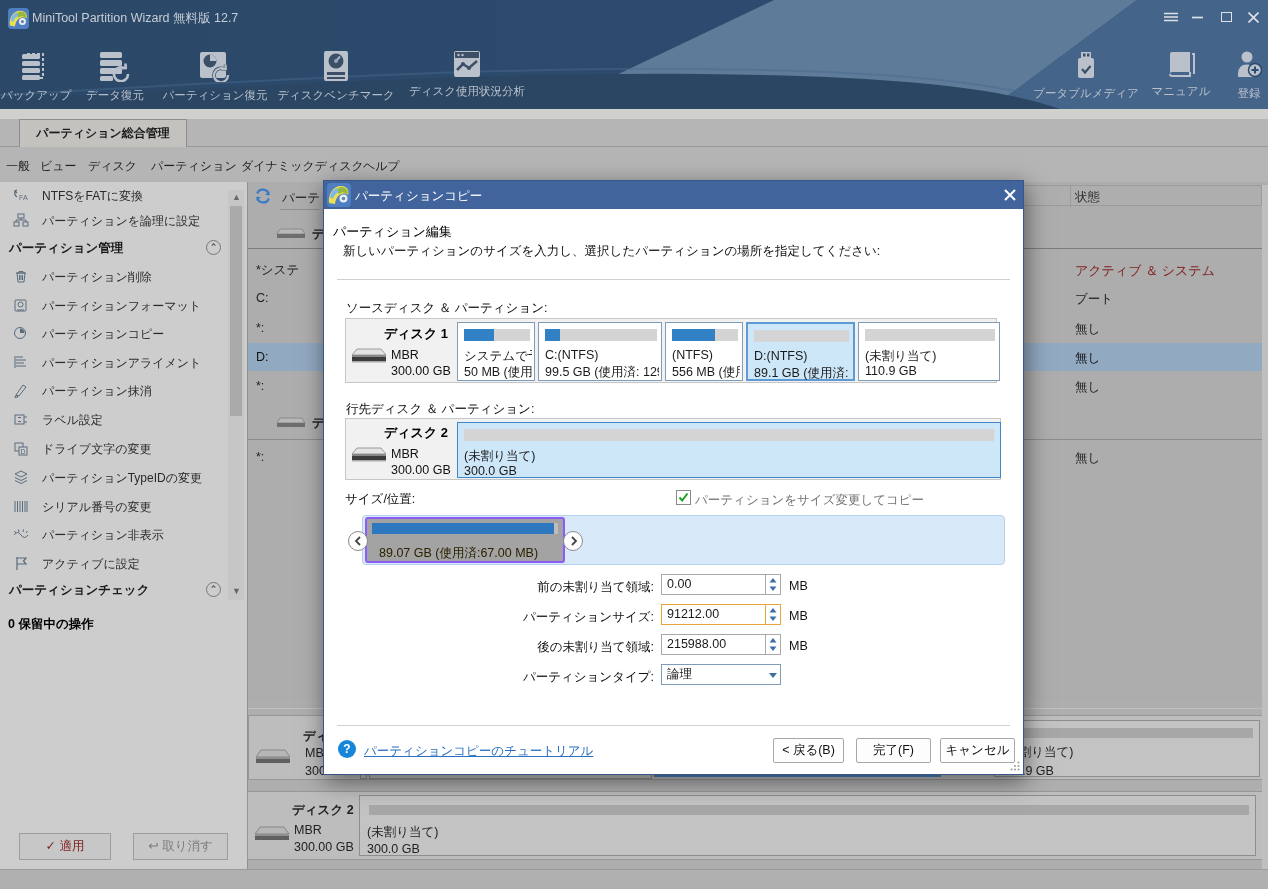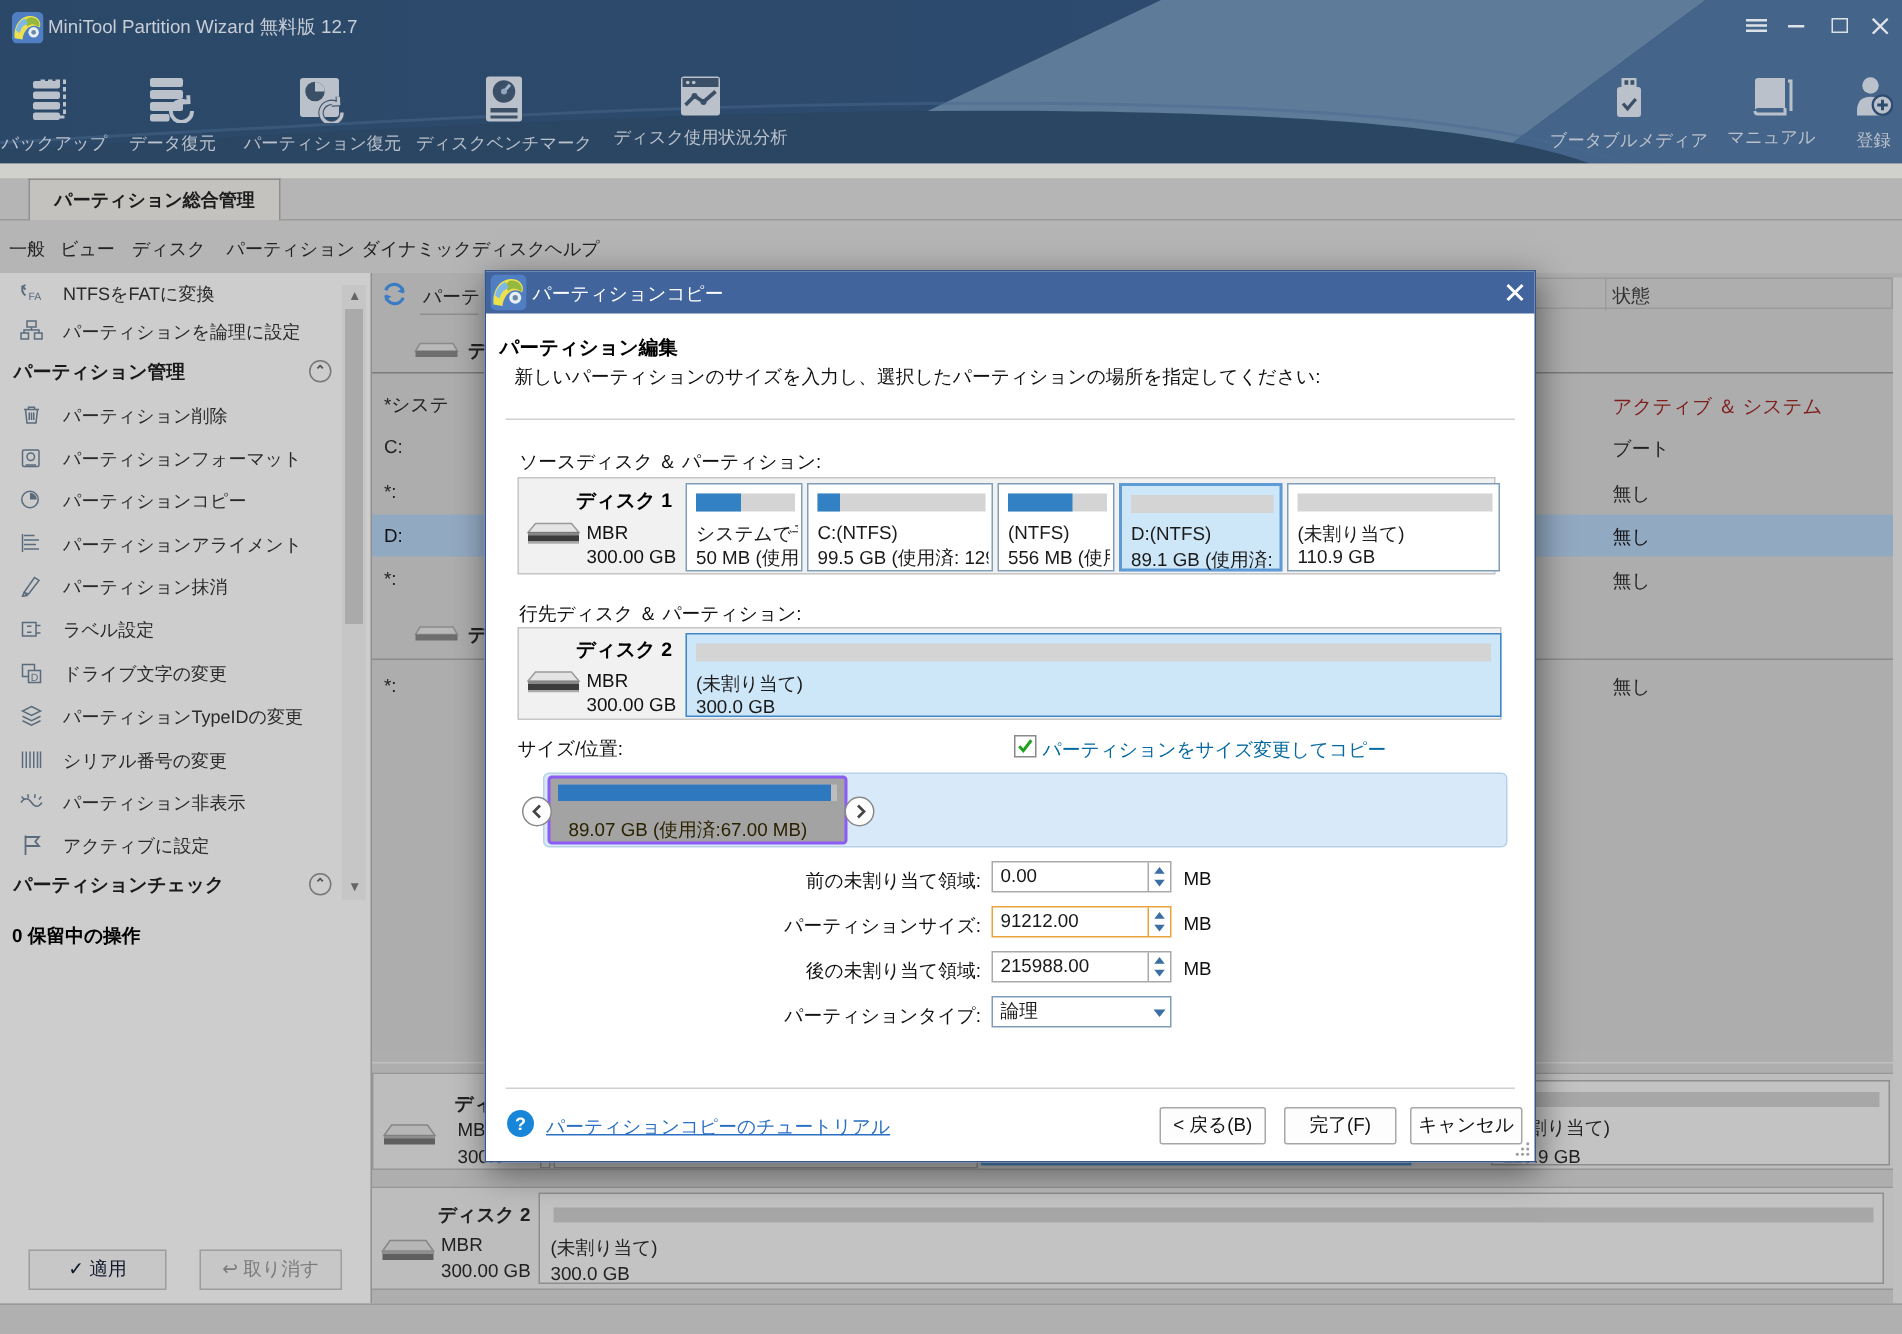--- a/index.html
+++ b/index.html
@@ -246,21 +246,21 @@
       </svg>アクティブに設定</div>
   <div class="shdr" style="top:400px">パーティションチェック<span class="chev" style="top:0">⌃</span></div>
   <div class="shdr" style="top:434px;left:8px;color:#000">0 保留中の操作</div>
 
   <div class="abs" style="left:228px;top:8px;width:16px;height:410px;background:#c6c6c6">
     <div class="abs" style="left:4px;top:2px;color:#666;font-size:9px">▲</div>
     <div class="abs" style="left:2px;top:16px;width:12px;height:210px;background:#aaaaaa"></div>
     <div class="abs" style="left:4px;top:396px;color:#666;font-size:9px">▼</div>
   </div>
 
-  <div class="abs" style="left:19px;top:651px;width:90px;height:25px;background:#c7c7c7;border:1px solid #9d9d9d;color:#0f172a;text-align:center;line-height:24px;font-size:12.5px">✓ 適用</div>
+  <div class="abs" style="left:19px;top:651px;width:90px;height:25px;background:#c7c7c7;border:1px solid #9d9d9d;color:#7f1d1d;text-align:center;line-height:24px;font-size:12.5px">✓ 適用</div>
   <div class="abs" style="left:133px;top:651px;width:93px;height:25px;background:#c7c7c7;border:1px solid #9d9d9d;color:#7b7b7b;text-align:center;line-height:24px;font-size:12.5px">↩ 取り消す</div>
 </div>
 
 <div class="abs" id="mainlist">
 
   <svg class="abs" style="left:6px;top:5px" width="18" height="18" viewBox="0 0 18 18">
       <path d="M3.2,6.5 A6,6 0 0 1 14.8,8 M14.8,11.5 A6,6 0 0 1 3.2,10" fill="none" stroke="#3a7cc4" stroke-width="2.2"></path>
       <path d="M15.5,4.5 L14.9,8.6 L11,7.4 Z M2.5,13.5 L3.1,9.4 L7,10.6 Z" fill="#3a7cc4"></path>
     </svg>
   <div class="abs" style="left:34px;top:8px;font-size:12.5px;color:#222">パーティ</div>
@@ -350,21 +350,21 @@
       <path d="M14,4 C19,4 22,8 20.5,11.5 C17,8.5 14,9 12,11 L9.5,8 C10.5,6 12,4 14,4 Z" fill="#95b83e"></path>
       <path d="M3,14 C4,9 7,6 10,5 L12,9 C9,10 7,12 6,16 Z" fill="#7db8e8"></path>
       <circle cx="16.5" cy="15.5" r="4" fill="#e8eef5"></circle>
         <circle cx="16.5" cy="15.5" r="1.8" fill="#6a8aa5"></circle>
     </svg>
     <div class="abs" style="left:31px;top:7px;color:#fff;font-size:12.5px">パーティションコピー</div>
     <svg class="abs" style="left:679px;top:7px" width="14" height="14" viewBox="0 0 14 14">
         <path d="M2,2 L12,12 M12,2 L2,12" stroke="#fff" stroke-width="2"></path>
       </svg>
   </div>
-  <div class="abs" style="left:9px;top:42px;font-weight:bold;font-size:13px;color:#000">パーティション編集</div>
+  <div class="abs" style="left:9px;top:42px;font-weight:normal;font-size:13px;color:#000">パーティション編集</div>
   <div class="abs" style="left:19px;top:62px;font-size:12.5px;color:#111">新しいパーティションのサイズを入力し、選択したパーティションの場所を指定してください:</div>
   <div class="abs" style="left:13px;top:98px;width:673px;height:1px;background:#d0d0d0"></div>
 
   <div class="abs" style="left:22px;top:119px;font-size:12.5px;color:#111">ソースディスク ＆ パーティション:</div>
   <div class="abs" style="left:21px;top:137px;width:652px;height:65px;background:#f1f1f1;border:1px solid #c6c6c6;box-sizing:border-box">
     <svg class="abs" style="left:5px;top:26px" width="36" height="21" viewBox="0 0 36 21">
         <polygon points="6,4 30,4 35,10 1,10" fill="#e4e4e4" stroke="#9a9a9a"></polygon>
         <rect x="1" y="10" width="34" height="6" fill="#3c3c3c"></rect>
         <rect x="1" y="10" width="34" height="2" fill="#888"></rect>
         <rect x="1" y="16" width="34" height="1.5" fill="#aaa"></rect>
@@ -422,21 +422,21 @@
         <div class="csize">300.0 GB</div>
     </div>
   </div>
 
   <div class="abs" style="left:21px;top:310px;font-size:12.5px;color:#111">サイズ/位置:</div>
   <div class="abs" style="left:352px;top:309px;width:13px;height:13px;background:#fff;border:1px solid #8a8a8a">
     <svg class="abs" style="left:1px;top:1px" width="11" height="11" viewBox="0 0 11 11">
         <path d="M1.5,5.5 L4.2,8.5 L9.5,1.5" stroke="#1fa11f" stroke-width="2" fill="none"></path>
       </svg>
   </div>
-  <div class="abs" style="left:371px;top:311px;font-size:12.5px;color:#0369a1">パーティションをサイズ変更してコピー</div>
+  <div class="abs" style="left:371px;top:311px;font-size:12.5px;color:#737373">パーティションをサイズ変更してコピー</div>
 
   <div class="abs" style="left:38px;top:334px;width:643px;height:50px;background:#d8eaf9;border:1px solid #b7d2e8;border-radius:4px;box-sizing:border-box"></div>
   <div class="abs" style="left:41px;top:336px;width:200px;height:46px;background:#a3a3a3;border:2px solid #8b5cf6;border-radius:3px;box-sizing:border-box">
     <div class="abs" style="left:5px;top:4px;width:186px;height:11px;background:#bdbdbd">
         <div class="abs" style="left:0;top:0;width:182px;height:11px;background:#2e78bf"></div>
       </div>
     <div class="abs nw" style="left:12px;top:26px;font-size:12.5px;color:#2b2200">89.07 GB (使用済:67.00 MB)</div>
   </div>
   <div class="abs" style="left:24px;top:350px;width:20px;height:20px;border-radius:50%;background:#fdfdfd;border:1px solid #8a8a8a;box-sizing:border-box">
       <svg class="abs" style="left:5px;top:4px" width="8" height="10">

